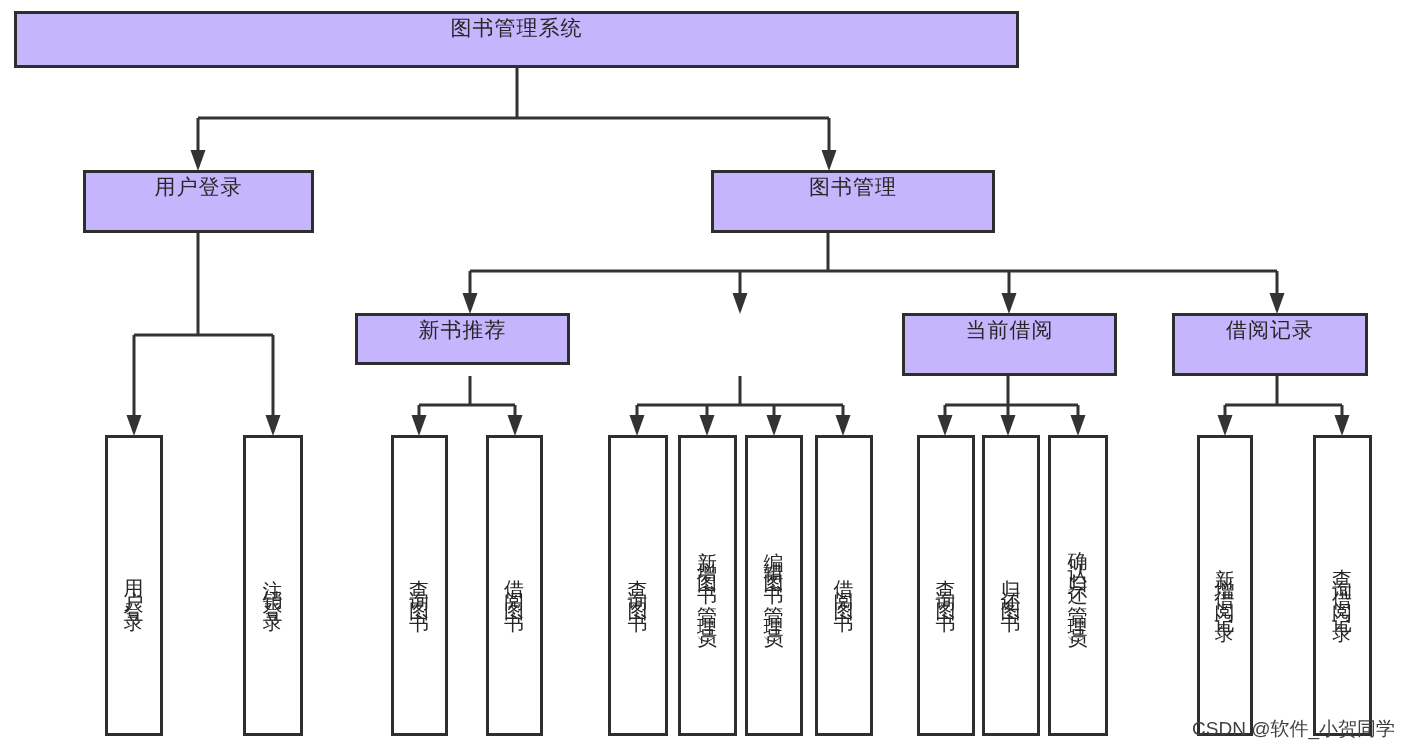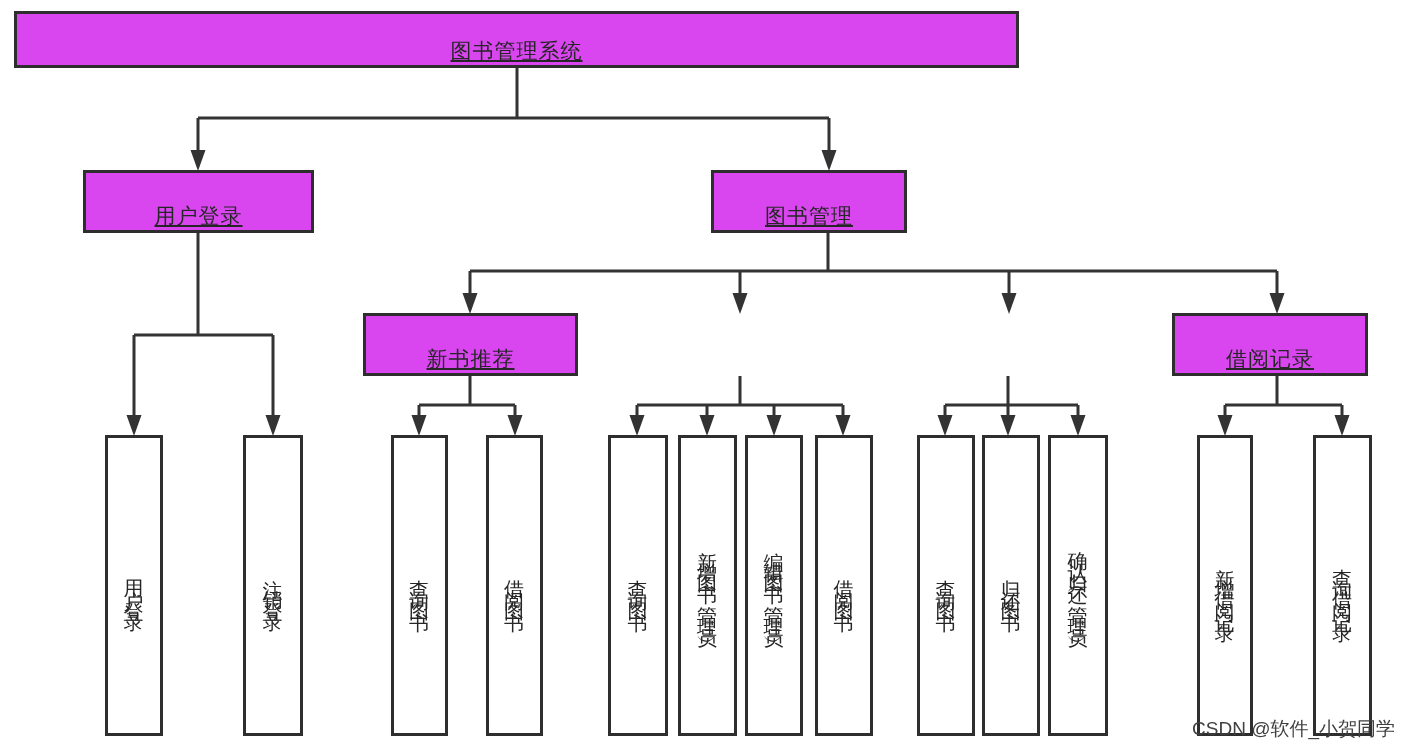--- a/index.html
+++ b/index.html
@@ -12,28 +12,27 @@
     color: #262626;
     overflow: hidden;
   }
   .wires { position: absolute; left: 0; top: 0; width: 1405px; height: 747px; }
   .wires path { stroke: #333333; stroke-width: 3; fill: none; }
   .wires polygon { fill: #333333; stroke: none; }
   .hnode {
     position: absolute;
     box-sizing: border-box;
     border: 3px solid #2e2e2e;
-    background: #d946ef;
+    background: #c4b5fd;
     display: flex;
-    align-items: flex-end;
+    align-items: flex-start;
     justify-content: center;
     font-size: 21px;
     letter-spacing: 1px;
     white-space: nowrap;
-    text-decoration: underline;
   }
   .leaf {
     position: absolute;
     top: 435px;
     height: 301px;
     box-sizing: border-box;
     border: 3px solid #2e2e2e;
     background: #ffffff;
     display: flex;
     align-items: center;
@@ -104,26 +103,29 @@
     </g>
   </svg>
 
   <div class="hnode" style="left:14px;top:11px;width:1005px;height:57px">
     <span>图书管理系统</span>
   </div>
 
   <div class="hnode" style="left:83px;top:170px;width:231px;height:63px">
     <span>用户登录</span>
   </div>
-  <div class="hnode" style="left:711px;top:170px;width:196px;height:63px">
+  <div class="hnode" style="left:711px;top:170px;width:284px;height:63px">
     <span>图书管理</span>
   </div>
 
-  <div class="hnode" style="left:363px;top:313px;width:215px;height:63px">
+  <div class="hnode" style="left:355px;top:313px;width:215px;height:52px">
     <span>新书推荐</span>
+  </div>
+  <div class="hnode" style="left:902px;top:313px;width:215px;height:63px">
+    <span>当前借阅</span>
   </div>
   <div class="hnode" style="left:1172px;top:313px;width:196px;height:63px">
     <span>借阅记录</span>
   </div>
 
   <div class="leaf" style="left:105px;width:58px">
     <span class="vtext">用户登录</span>
   </div>
   <div class="leaf" style="left:243px;width:60px">
     <span class="vtext">注销登录</span>

